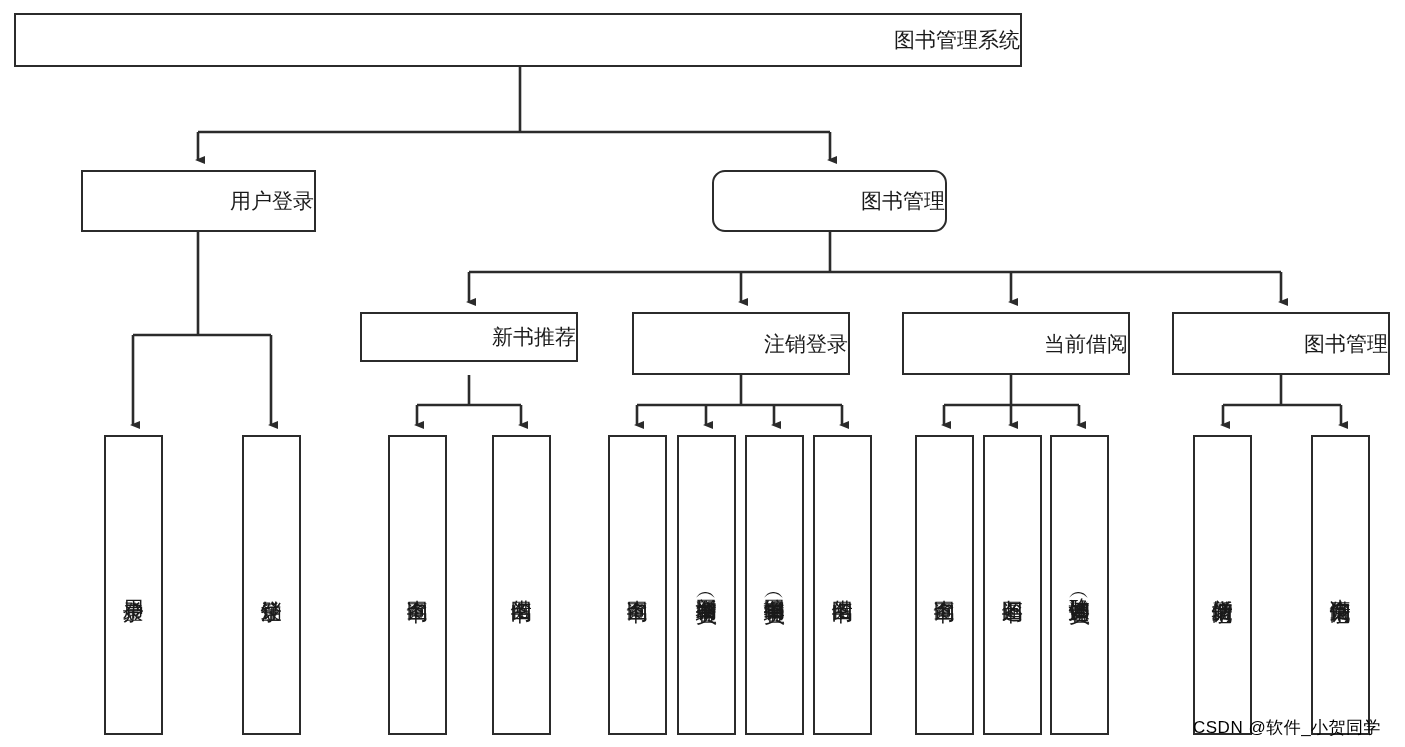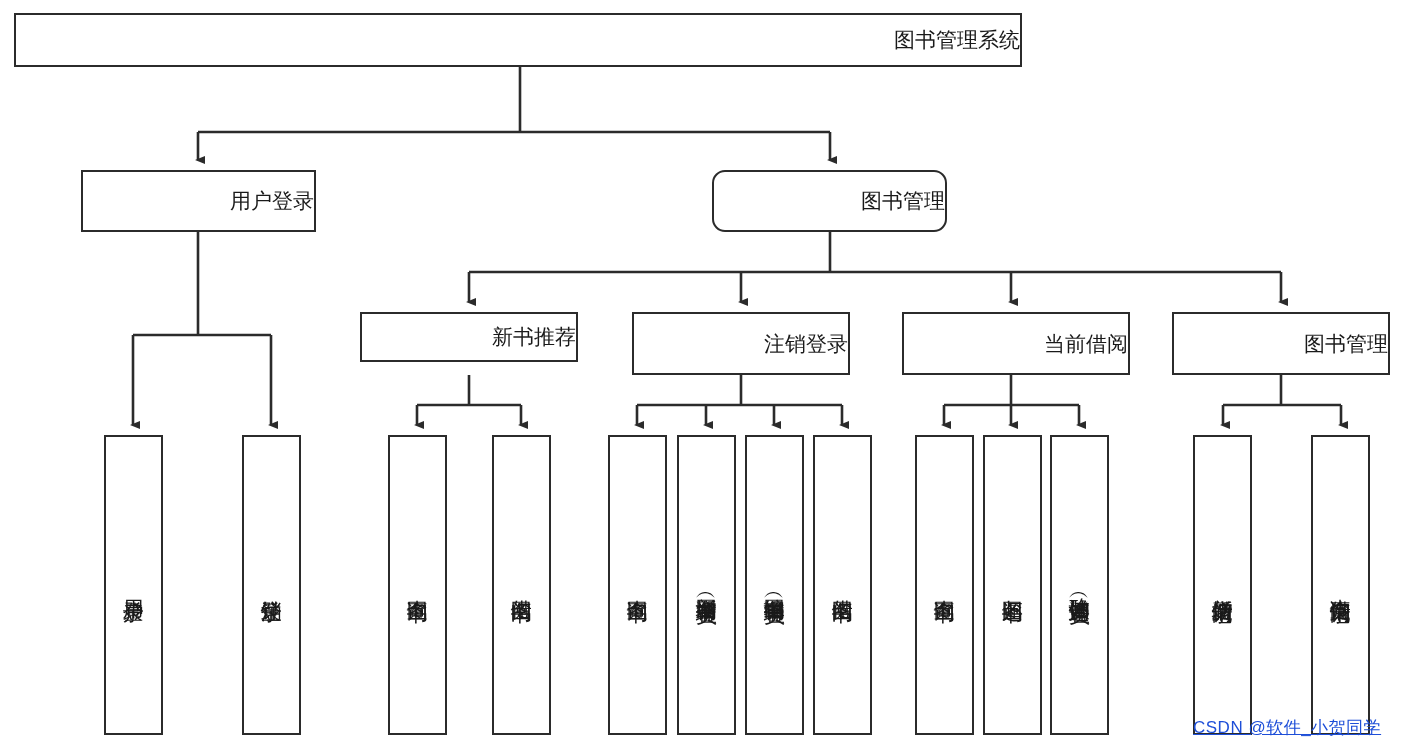--- a/index.html
+++ b/index.html
@@ -57,24 +57,23 @@
     white-space: pre;
     text-align: center;
   }
   .node.v .lbl {
     writing-mode: vertical-rl;
     text-orientation: upright;
   }
   .watermark {
     position: absolute;
     font-size: 17px;
-    color: #1d4ed8;
+    color: #000000;
     white-space: nowrap;
     letter-spacing: 0.5px;
-    text-decoration: underline;
   }
 </style>
 </head>
 <body>
 
 <div id="canvas">
 
   <svg class="edges" viewBox="0 0 1405 747">
     <defs>
       <marker id="arr" markerWidth="10" markerHeight="10" refX="4" refY="7" orient="auto" markerUnits="userSpaceOnUse">

